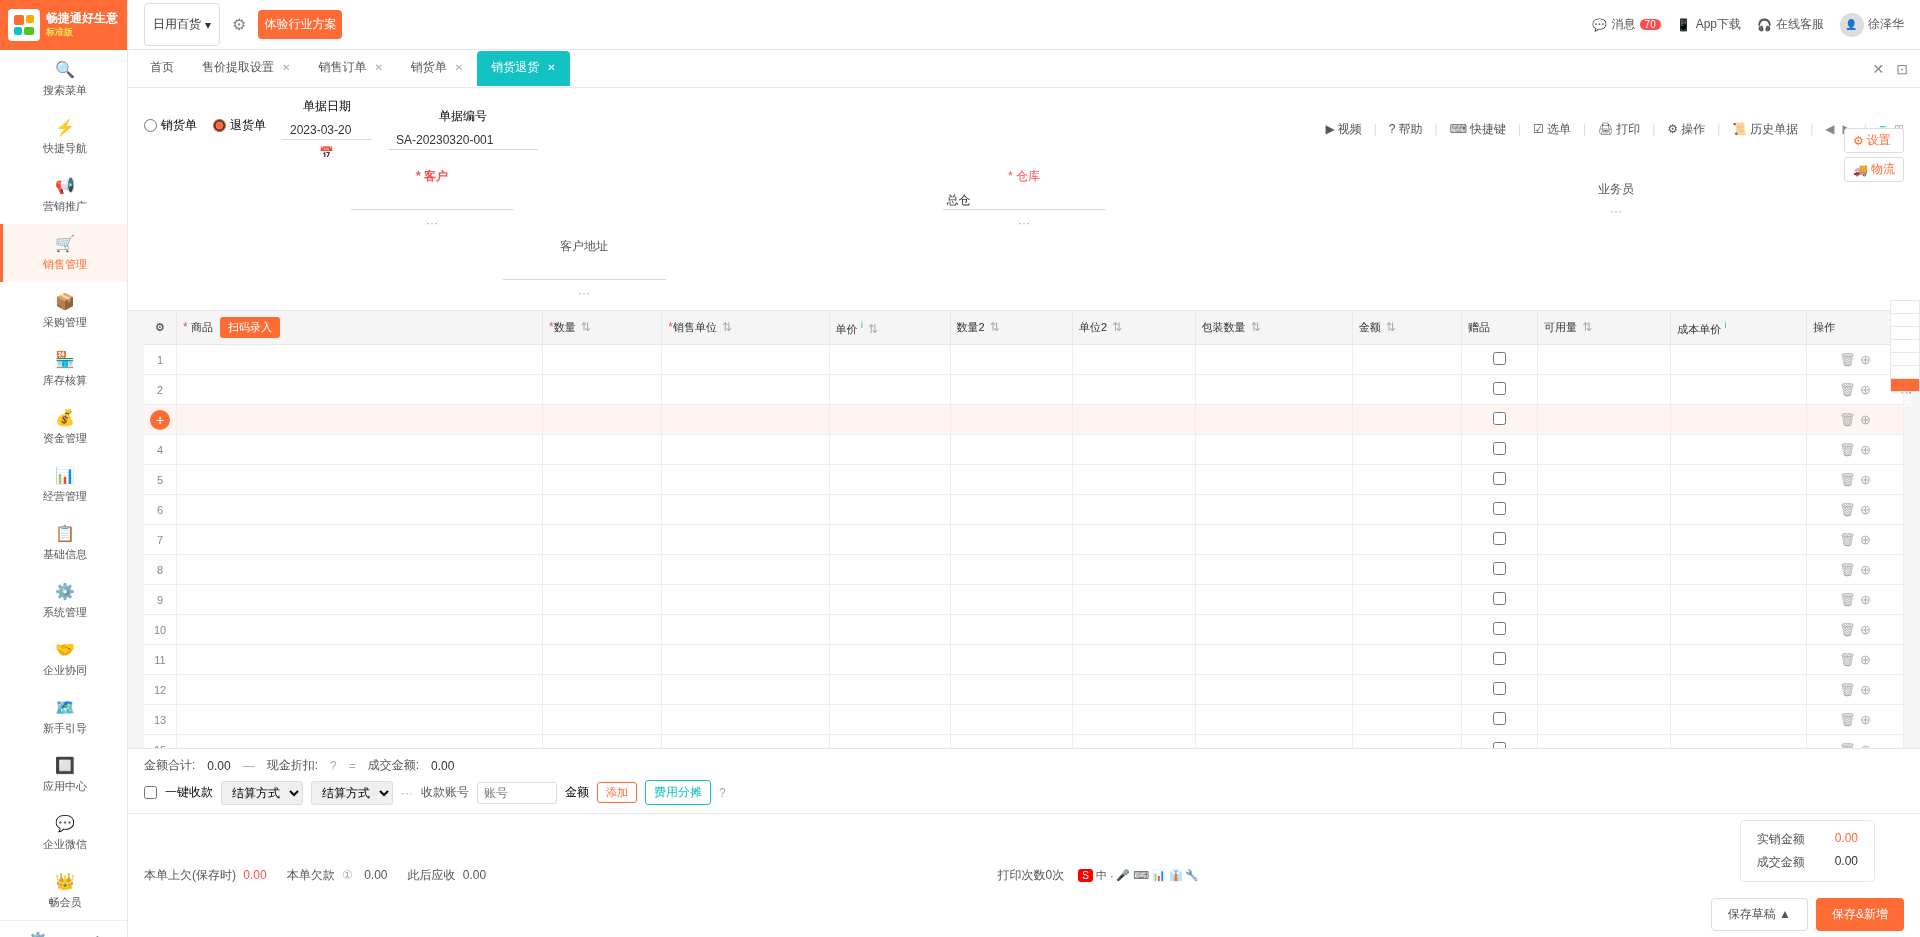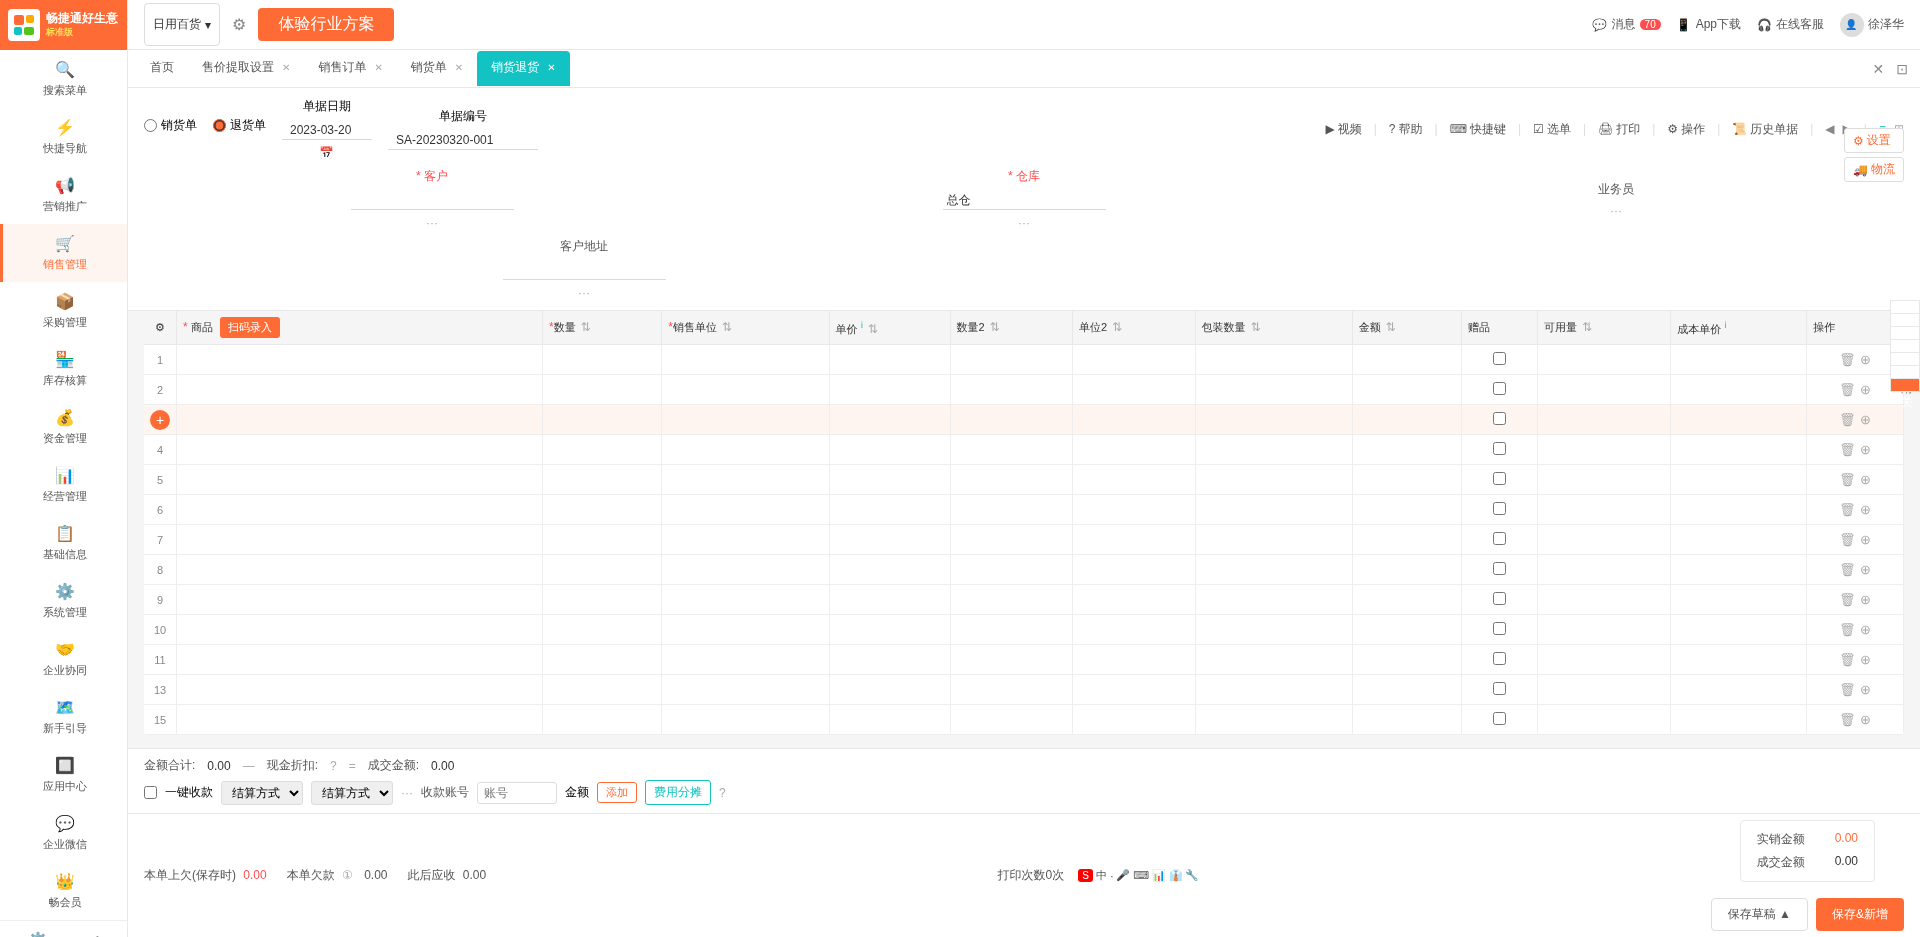--- a/index.html
+++ b/index.html
@@ -19,21 +19,21 @@
     .sidebar-bottom { margin-top: auto; display: flex; align-items: center; justify-content: space-around; padding: 10px; border-top: 1px solid #eee; }
     .sidebar-bottom .icon-btn { color: #888; cursor: pointer; font-size: 16px; }
 
     
     .main { flex: 1; display: flex; flex-direction: column; overflow: hidden; }
 
     
     .topbar { background: #fff; height: 50px; display: flex; align-items: center; padding: 0 16px; border-bottom: 1px solid #e8e8e8; gap: 12px; }
     .topbar-select { border: 1px solid #ddd; border-radius: 4px; padding: 12px 8px; background: #fff; color: #333; cursor: pointer; display: flex; align-items: center; gap: 4px; }
     .topbar-gear { color: #888; cursor: pointer; font-size: 16px; }
-    .topbar-btn { background: #ff6b35; color: #fff; border: none; border-radius: 4px; padding: 6px 20px; cursor: pointer; font-size: 16px; }
+    .topbar-btn { background: #ff6b35; color: #fff; border: none; border-radius: 4px; padding: 6px 6px; cursor: pointer; font-size: 12px; }
     .topbar-right { margin-left: auto; display: flex; align-items: center; gap: 16px; color: #555; font-size: 12px; }
     .topbar-right .item { display: flex; align-items: center; gap: 4px; cursor: pointer; }
     .msg-badge { background: #ff4d4f; color: #fff; border-radius: 10px; padding: 0 5px; font-size: 10px; }
     .avatar { width: 24px; height: 24px; border-radius: 50%; background: #ddd; display: inline-flex; align-items: center; justify-content: center; font-size: 10px; color: #666; }
 
     
     .tabs { background: #fff; border-bottom: 1px solid #e8e8e8; display: flex; align-items: center; padding: 0 8px; height: 38px; }
     .tab { padding: 8px 14px; cursor: pointer; color: #555; border-bottom: 2px solid transparent; display: flex; align-items: center; gap: 4px; font-size: 12px; white-space: nowrap; }
     .tab.active { color: #fff; background: #13c2c2; border-radius: 4px 4px 0 0; }
     .tab .close { margin-left: 4px; color: #aaa; font-size: 10px; }
@@ -307,21 +307,21 @@
           <span style="cursor:pointer;color:#888;">▶</span>
           <span style="color:#ddd;margin:0 4px;">|</span>
           <span style="cursor:pointer;color:#13c2c2;">≡</span>
           <span style="cursor:pointer;color:#aaa;">⊞</span>
         </span>
       </div>
     </div>
 
     <div style="display: grid; grid-template-columns: 1fr 1fr 1fr; gap: 16px; align-items: center;">
       <div class="field-group">
-        <label style="color:#ff4d4f;">* 客户</label>
+        <label style="color:#ff4d4f;font-weight:bold;">* 客户</label>
         <input type="text" class="field-input" style="flex: 1 1 0%; border-top: none; border-right: none; border-left: none; border-image: initial; border-bottom: 1px solid rgb(217, 217, 217); padding: 2px 4px; outline: none; min-width: 0px;" value="">
         <span style="color:#aaa;cursor:pointer;">···</span>
       </div>
       <div class="field-group">
         <label style="color:#ff4d4f;">* 仓库</label>
         <input type="text" class="field-input" style="flex: 1 1 0%; border-top: none; border-right: none; border-left: none; border-image: initial; border-bottom: 1px solid rgb(217, 217, 217); padding: 2px 4px; outline: none; min-width: 0px;" value="总仓">
         <span style="color:#aaa;cursor:pointer;">···</span>
       </div>
       <div class="field-group">
         <label style="color:#555;">业务员</label>
@@ -593,20 +593,40 @@
               <td></td>
               <td></td>
               <td>
                 <div class="action-icons">
                   <span class="action-icon">🗑</span>
                   <span class="action-icon">⊕</span>
                 </div>
               </td>
             </tr>
           <tr>
+              <td class="row-num">12</td>
+              <td></td>
+              <td></td>
+              <td></td>
+              <td></td>
+              <td></td>
+              <td></td>
+              <td></td>
+              <td></td>
+              <td class="checkbox-cell"><input type="checkbox" style=""></td>
+              <td></td>
+              <td></td>
+              <td>
+                <div class="action-icons">
+                  <span class="action-icon">🗑</span>
+                  <span class="action-icon">⊕</span>
+                </div>
+              </td>
+            </tr>
+          <tr>
               <td class="row-num">13</td>
               <td></td>
               <td></td>
               <td></td>
               <td></td>
               <td></td>
               <td></td>
               <td></td>
               <td></td>
               <td class="checkbox-cell"><input type="checkbox" style=""></td>

